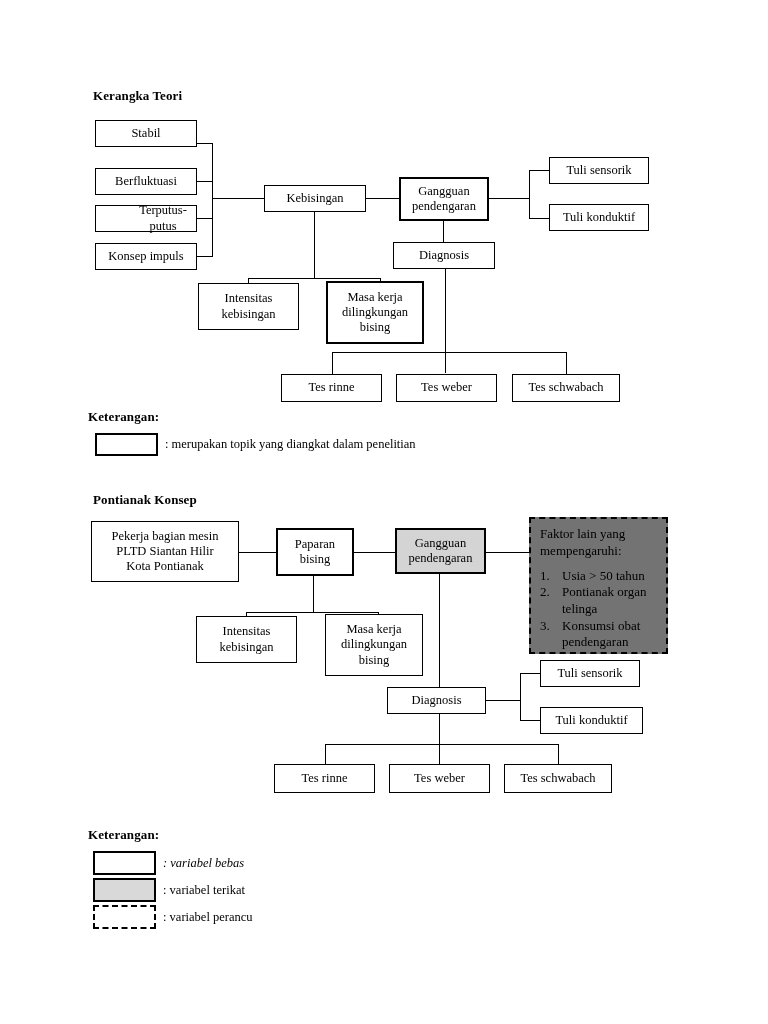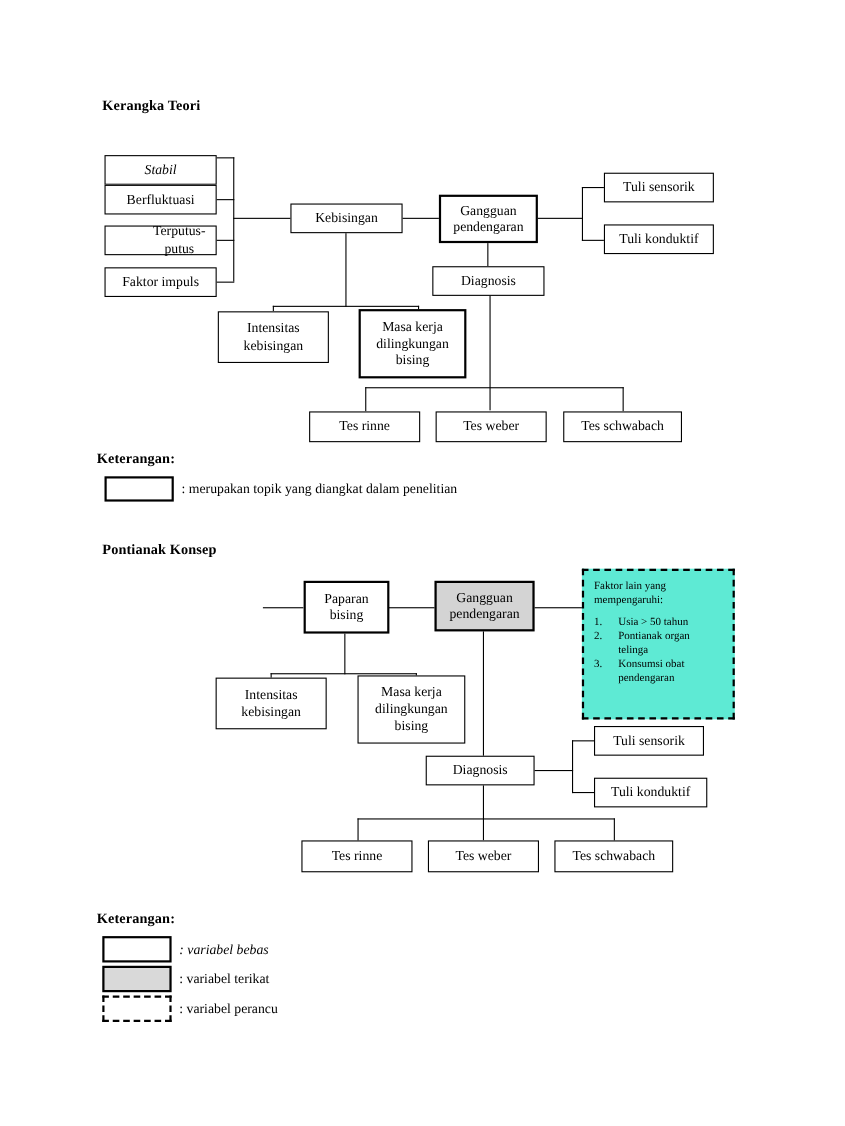--- a/index.html
+++ b/index.html
@@ -60,22 +60,22 @@
     position: absolute;
     background: #000000;
   }
   .ln.h { height: 1.4px; }
   .ln.v { width: 1.4px; }
   
   .dashbox {
     position: absolute;
     box-sizing: border-box;
     border: 2px dashed #000;
-    background: #5eead4;
-    font-size: 10px;
+    background: #737373;
+    font-size: 13px;
     line-height: 1.3;
     padding: 7px 8px 6px 9px;
   }
   .dashbox .dtitle {
     display: block;
     white-space: pre-line;
     margin-bottom: 8px;
   }
   .dashbox ol {
     margin: 0;
@@ -124,31 +124,31 @@
 
   <div class="heading" style="left:93px; top:88px;">Kerangka Teori</div>
 
   <div class="ln v" style="left:212px; top:143px; height:113px;"></div>
   <div class="ln h" style="left:196px; top:143px; width:17px;"></div>
   <div class="ln h" style="left:196px; top:181px; width:17px;"></div>
   <div class="ln h" style="left:196px; top:218px; width:17px;"></div>
   <div class="ln h" style="left:196px; top:256px; width:17px;"></div>
   <div class="ln h" style="left:212px; top:198px; width:53px;"></div>
 
-  <div class="box" style="left:95px; top:141px; width:102px; height:27px;font-style:italic;">
+  <div class="box" style="left:95px; top:120px; width:102px; height:27px;">
     <span class="txt">Stabil</span>
   </div>
   <div class="box" style="left:95px; top:168px; width:102px; height:27px;">
     <span class="txt">Berfluktuasi</span>
   </div>
   <div class="box" style="left:95px; top:205px; width:102px; height:27px;padding-left:36px;">
     <span class="txt">Terputus-putus</span>
   </div>
   <div class="box" style="left:95px; top:243px; width:102px; height:27px;">
-    <span class="txt">Faktor impuls</span>
+    <span class="txt">Konsep impuls</span>
   </div>
 
   <div class="box" style="left:264px; top:185px; width:102px; height:27px;">
     <span class="txt">Kebisingan</span>
   </div>
   <div class="ln h" style="left:366px; top:198px; width:34px;"></div>
 
   <div class="ln v" style="left:314px; top:212px; height:67px;"></div>
   <div class="ln h" style="left:248px; top:278px; width:133px;"></div>
   <div class="ln v" style="left:248px; top:278px; height:5px;"></div>
@@ -202,20 +202,25 @@
   </div>
 
   <div class="heading" style="left:88px; top:409px;">Keterangan:</div>
   <div class="legend-row" style="left:95px; top:433px;">
     <div class="legend-swatch"></div>
     <div class="legend-label">: merupakan topik yang diangkat dalam penelitian</div>
   </div>
 
   <div class="heading" style="left:93px; top:492px;">Pontianak Konsep</div>
 
+  <div class="box" style="left:91px; top:521px; width:148px; height:61px;">
+    <span class="txt">Pekerja bagian mesin
+PLTD Siantan Hilir
+Kota Pontianak</span>
+  </div>
 
   <div class="ln h" style="left:239px; top:552px; width:37px;"></div>
 
   <div class="box thick" style="left:276px; top:528px; width:78px; height:48px;justify-content:center;">
     <span class="txt">Paparan
 bising</span>
   </div>
 
   <div class="ln h" style="left:353px; top:552px; width:43px;"></div>
 

